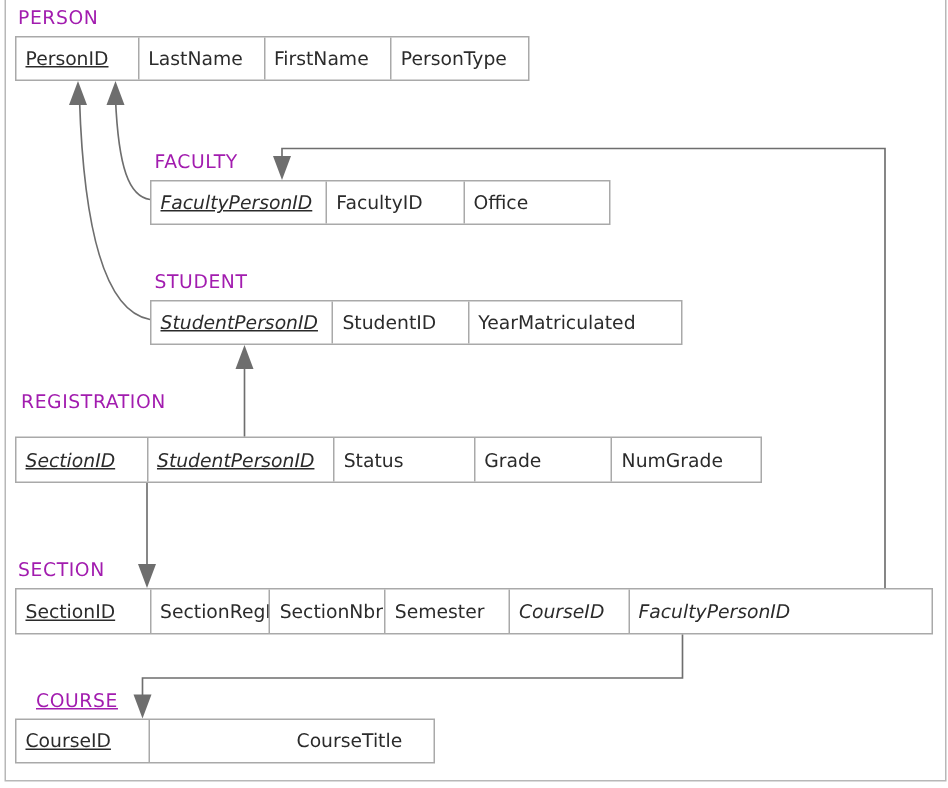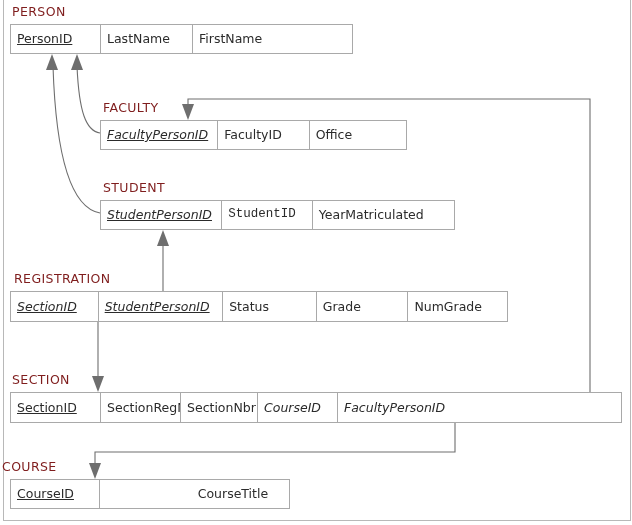--- a/index.html
+++ b/index.html
@@ -25,21 +25,21 @@
     border: 1px solid #b8b8b8;
     box-sizing: border-box;
     pointer-events: none;
   }
   .entity {
     position: absolute;
   }
   .entity-label {
     position: absolute;
     font-size: 12.5px;
-    color: #7f1d1d;
+    color: #a21caf;
     letter-spacing: 0.4px;
     white-space: nowrap;
   }
   .attr-row {
     position: absolute;
     display: flex;
     border: 1px solid #a9a9a9;
     box-sizing: border-box;
     background: #ffffff;
   }
@@ -105,20 +105,23 @@
         <div class="attr-row" style="left: 10px; top: 24px; width: 343px; height: 30px;">
           <div class="attr pk" style="width: 90px;">
             <span class="txt">PersonID</span>
           </div>
           <div class="attr" style="width: 92px;">
             <span class="txt">LastName</span>
           </div>
           <div class="attr" style="width: 93px;">
             <span class="txt">FirstName</span>
           </div>
+          <div class="attr" style="width: 100px; flex: 1 1 auto;">
+            <span class="txt">PersonType</span>
+          </div>
         </div>
       </div>
       <div class="entity">
         <div class="entity-label" style="left: 103px; top: 100px;">FACULTY</div>
         <div class="attr-row" style="left: 100px; top: 120px; width: 307px; height: 30px;">
           <div class="attr pkfk" style="width: 118px;">
             <span class="txt">FacultyPersonID</span>
           </div>
           <div class="attr" style="width: 92px;">
             <span class="txt">FacultyID</span>
@@ -127,30 +130,30 @@
             <span class="txt">Office</span>
           </div>
         </div>
       </div>
       <div class="entity">
         <div class="entity-label" style="left: 103px; top: 180px;">STUDENT</div>
         <div class="attr-row" style="left: 100px; top: 200px; width: 355px; height: 30px;">
           <div class="attr pkfk" style="width: 122px;">
             <span class="txt">StudentPersonID</span>
           </div>
-          <div class="attr" style="width: 91px; font-family: Liberation Mono, monospace;">
+          <div class="attr" style="width: 91px;">
             <span class="txt">StudentID</span>
           </div>
           <div class="attr" style="width: 142px; flex: 1 1 auto;">
             <span class="txt">YearMatriculated</span>
           </div>
         </div>
       </div>
       <div class="entity">
-        <div class="entity-label" style="left: 14px; top: 271px;">REGISTRATION</div>
+        <div class="entity-label" style="left: 14px; top: 260px;">REGISTRATION</div>
         <div class="attr-row" style="left: 10px; top: 291px; width: 498px; height: 31px;">
           <div class="attr pkfk" style="width: 88px;">
             <span class="txt">SectionID</span>
           </div>
           <div class="attr pkfk" style="width: 125px;">
             <span class="txt">StudentPersonID</span>
           </div>
           <div class="attr" style="width: 94px; text-align: center;">
             <span class="txt">Status</span>
           </div>
@@ -167,30 +170,33 @@
         <div class="attr-row" style="left: 10px; top: 392px; width: 612px; height: 31px;">
           <div class="attr pk" style="width: 90px;">
             <span class="txt">SectionID</span>
           </div>
           <div class="attr" style="width: 80px;">
             <span class="txt">SectionRegNbr</span>
           </div>
           <div class="attr" style="width: 77px;">
             <span class="txt">SectionNbr</span>
           </div>
+          <div class="attr" style="width: 83px;">
+            <span class="txt">Semester</span>
+          </div>
           <div class="attr fk" style="width: 80px;">
             <span class="txt">CourseID</span>
           </div>
           <div class="attr fk" style="width: 202px; flex: 1 1 auto;">
             <span class="txt">FacultyPersonID</span>
           </div>
         </div>
       </div>
       <div class="entity">
-        <div class="entity-label" style="left: 2px; top: 459px;">COURSE</div>
+        <div class="entity-label" style="left: 24px; top: 459px; text-decoration: underline;">COURSE</div>
         <div class="attr-row" style="left: 10px; top: 479px; width: 280px; height: 30px;">
           <div class="attr pk" style="width: 90px;">
             <span class="txt">CourseID</span>
           </div>
           <div class="attr" style="width: 92px; margin-top: 44px;">
             <span class="txt">CourseNbr</span>
           </div>
           <div class="attr" style="width: 98px; flex: 1 1 auto;">
             <span class="txt">CourseTitle</span>
           </div>

